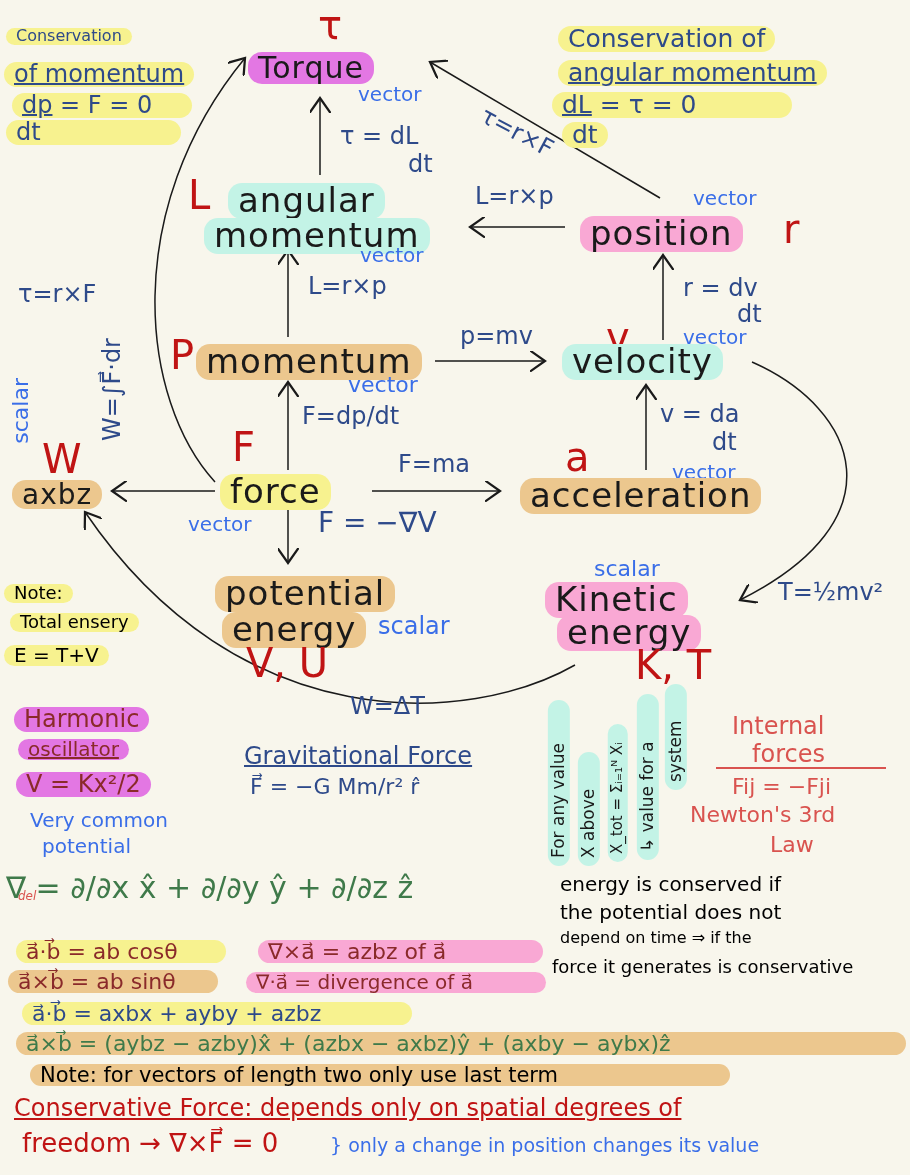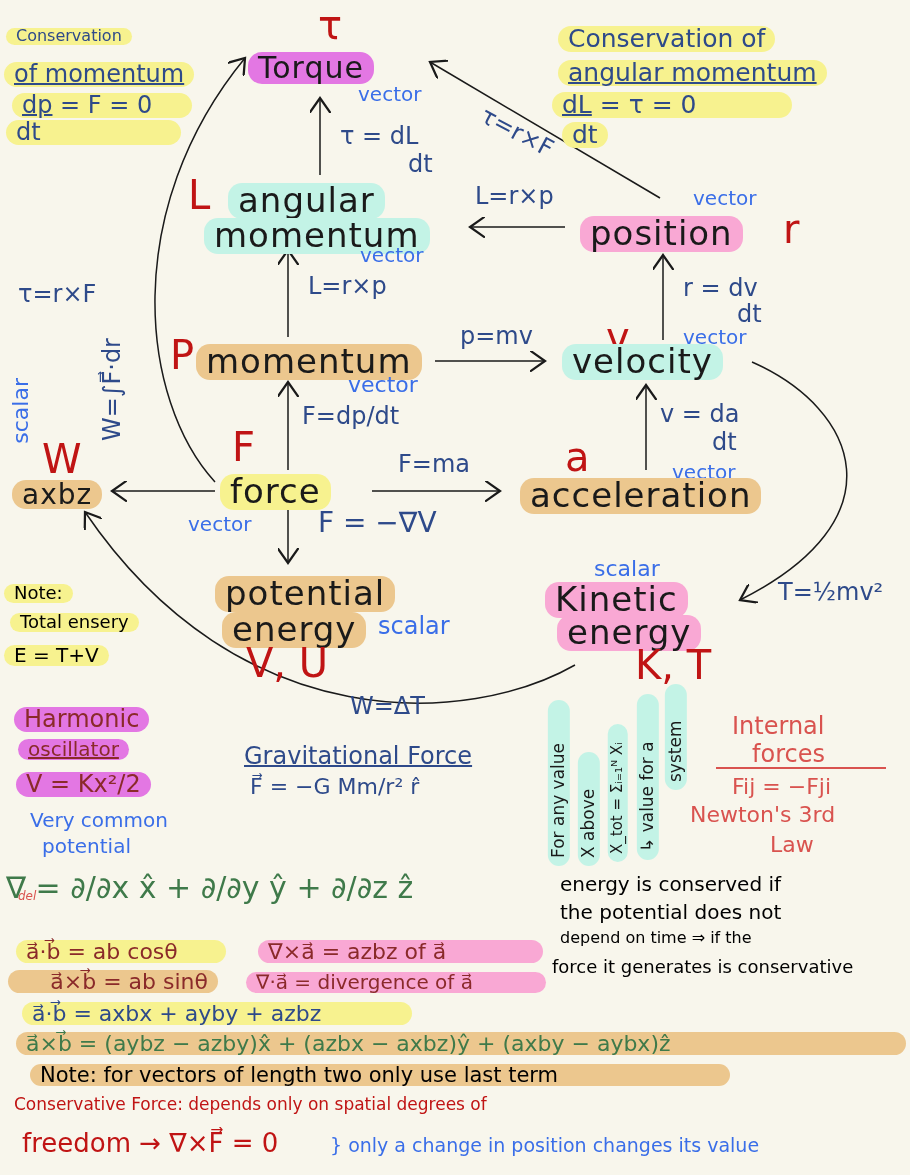--- a/index.html
+++ b/index.html
@@ -191,22 +191,22 @@
 
 <div class="abs ink-green" style="left:6px;top:870px;font-size:30px;">∇ = ∂/∂x x̂ + ∂/∂y ŷ + ∂/∂z ẑ</div>
 <div class="abs ink-salmon" style="left:18px;top:889px;font-size:12px;font-style:italic;">del</div>
 
 <div class="abs ink-purple" style="left:560px;top:872px;font-size:20px;">energy is conserved if</div>
 <div class="abs ink-purple" style="left:560px;top:900px;font-size:20px;">the potential does not</div>
 <div class="abs ink-purple" style="left:560px;top:928px;font-size:16px;">depend on time ⇒ if the</div>
 <div class="abs ink-purple" style="left:552px;top:956px;font-size:18px;">force it generates is conservative</div>
 
 <div class="abs hl hl-yellow ink-maroon" style="left:16px;top:940px;font-size:22px;width:190px;">a⃗·b⃗ = ab cosθ</div>
-<div class="abs hl hl-orange ink-maroon" style="left:8px;top:970px;font-size:22px;width:190px;text-align:right;">a⃗×b⃗ = ab sinθ</div>
+<div class="abs hl hl-orange ink-maroon" style="left:8px;top:970px;font-size:22px;width:190px;">a⃗×b⃗ = ab sinθ</div>
 <div class="abs hl hl-green ink-maroon" style="left:258px;top:940px;font-size:22px;width:265px;">∇×a⃗ = azbz of a⃗</div>
 <div class="abs hl hl-green ink-maroon" style="left:246px;top:972px;font-size:20px;width:280px;">∇·a⃗ = divergence of a⃗</div>
 <div class="abs hl hl-yellow ink-navy" style="left:22px;top:1002px;font-size:22px;width:370px;">a⃗·b⃗ = axbx + ayby + azbz</div>
 <div class="abs hl hl-orange ink-green" style="left:16px;top:1032px;font-size:22px;width:870px;">a⃗×b⃗ = (aybz − azby)x̂ + (azbx − axbz)ŷ + (axby − aybx)ẑ</div>
 <div class="abs hl hl-orange ink-purple" style="left:30px;top:1064px;font-size:21px;width:680px;">Note: for vectors of length two only use last term</div>
 
-<div class="abs ink-red" style="left:14px;top:1094px;font-size:17px;">Conservative Force: depends only on spatial degrees of</div>
+<div class="abs ink-red" style="left:14px;top:1094px;font-size:24px;text-decoration:underline;">Conservative Force: depends only on spatial degrees of</div>
 <div class="abs ink-red" style="left:22px;top:1128px;font-size:26px;">freedom → ∇×F⃗ = 0</div>
 <div class="abs ink-blue" style="left:330px;top:1134px;font-size:19px;">} only a change in position changes its value</div>
 
 </body></html>

